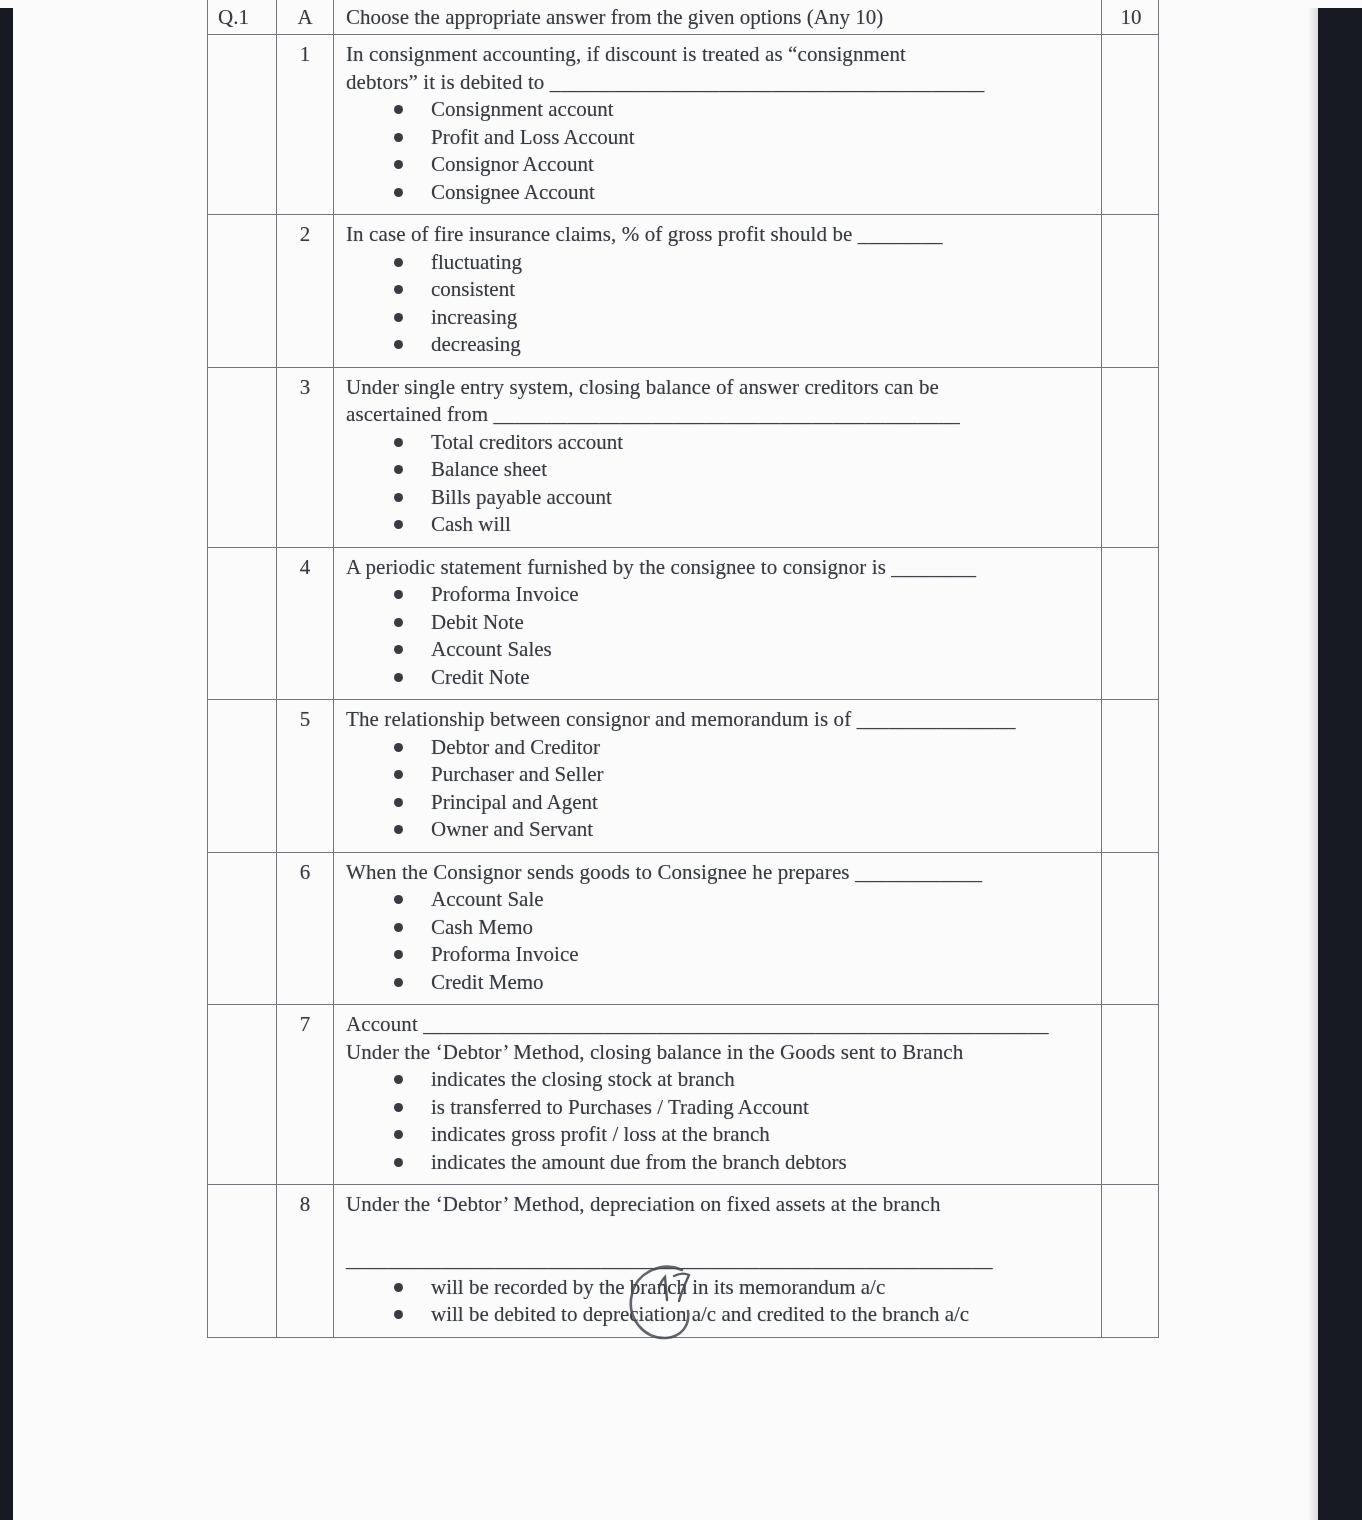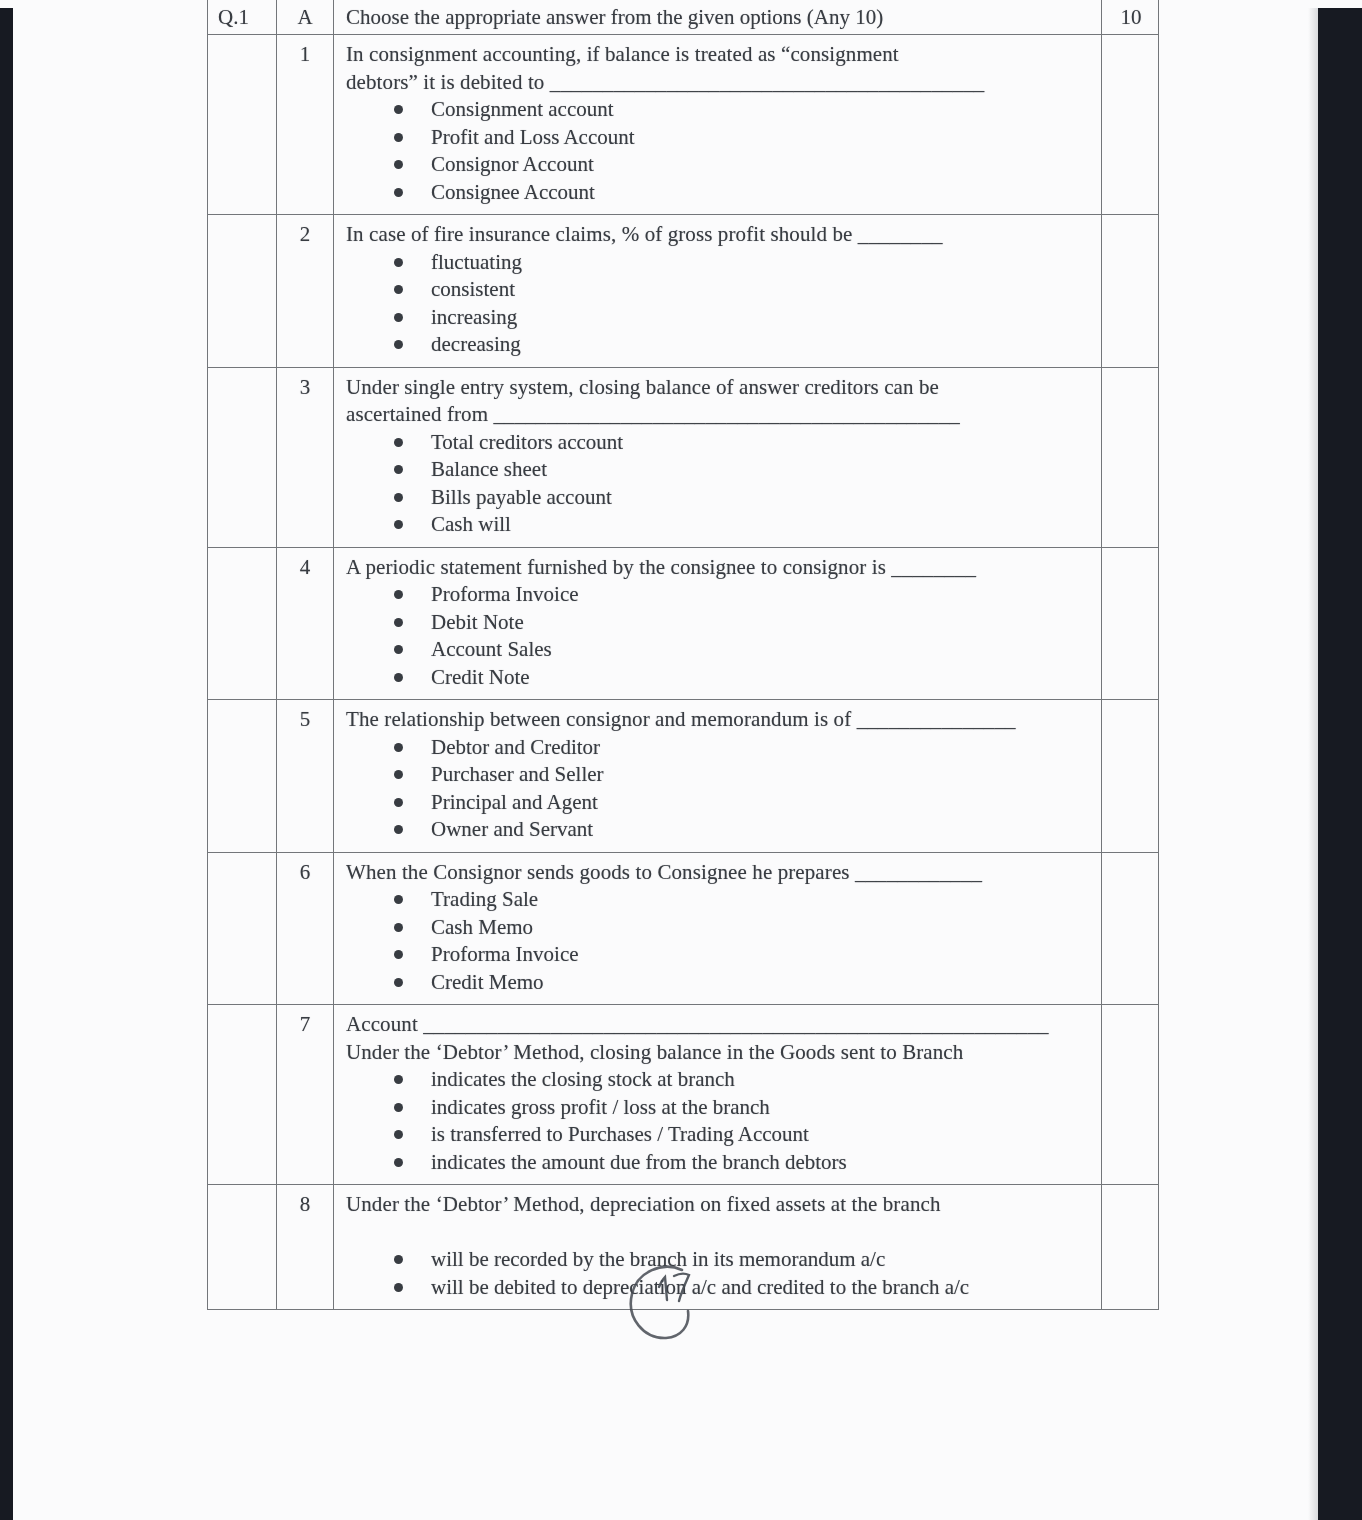--- a/index.html
+++ b/index.html
@@ -92,21 +92,21 @@
       </div>
     </div>
     <div id="qrows">
   <div class="trow qrow">
     <div class="cell col-q"></div>
     <div class="cell col-n">
       <span class="qnum">1</span>
     </div>
     <div class="cell col-t qbody">
       <div class="qlines">
-              <div class="qline">In consignment accounting, if balance is treated as “consignment</div>
+              <div class="qline">In consignment accounting, if discount is treated as “consignment</div>
               <div class="qline">debtors” it is debited to _________________________________________</div>
             </div>
       <ul class="opts">
               <li><span class="bullet"></span><span>Consignment account</span></li>
               <li><span class="bullet"></span><span>Profit and Loss Account</span></li>
               <li><span class="bullet"></span><span>Consignor Account</span></li>
               <li><span class="bullet"></span><span>Consignee Account</span></li>
             </ul>
     </div>
     <div class="cell col-m"></div>
@@ -192,58 +192,59 @@
   <div class="trow qrow">
     <div class="cell col-q"></div>
     <div class="cell col-n">
       <span class="qnum">6</span>
     </div>
     <div class="cell col-t qbody">
       <div class="qlines">
               <div class="qline">When the Consignor sends goods to Consignee he prepares ____________</div>
             </div>
       <ul class="opts">
-              <li><span class="bullet"></span><span>Trading Sale</span></li>
+              <li><span class="bullet"></span><span>Account Sale</span></li>
               <li><span class="bullet"></span><span>Cash Memo</span></li>
               <li><span class="bullet"></span><span>Proforma Invoice</span></li>
               <li><span class="bullet"></span><span>Credit Memo</span></li>
             </ul>
     </div>
     <div class="cell col-m"></div>
   </div>
 
   <div class="trow qrow">
     <div class="cell col-q"></div>
     <div class="cell col-n">
       <span class="qnum">7</span>
     </div>
     <div class="cell col-t qbody">
       <div class="qlines">
               <div class="qline">Account ___________________________________________________________</div>
               <div class="qline">Under the ‘Debtor’ Method, closing balance in the Goods sent to Branch</div>
             </div>
       <ul class="opts">
               <li><span class="bullet"></span><span>indicates the closing stock at branch</span></li>
+              <li><span class="bullet"></span><span>is transferred to Purchases / Trading Account</span></li>
               <li><span class="bullet"></span><span>indicates gross profit / loss at the branch</span></li>
-              <li><span class="bullet"></span><span>is transferred to Purchases / Trading Account</span></li>
               <li><span class="bullet"></span><span>indicates the amount due from the branch debtors</span></li>
             </ul>
     </div>
     <div class="cell col-m"></div>
   </div>
 
   <div class="trow qrow">
     <div class="cell col-q"></div>
     <div class="cell col-n">
       <span class="qnum">8</span>
     </div>
     <div class="cell col-t qbody">
       <div class="qlines">
               <div class="qline">Under the ‘Debtor’ Method, depreciation on fixed assets at the branch</div>
               <div class="qline"></div>
+              <div class="qline">_____________________________________________________________</div>
             </div>
       <ul class="opts">
               <li><span class="bullet"></span><span>will be recorded by the branch in its memorandum a/c</span></li>
               <li><span class="bullet"></span><span>will be debited to depreciation a/c and credited to the branch a/c</span></li>
             </ul>
     </div>
     <div class="cell col-m"></div>
   </div>
 </div>
   </div>

